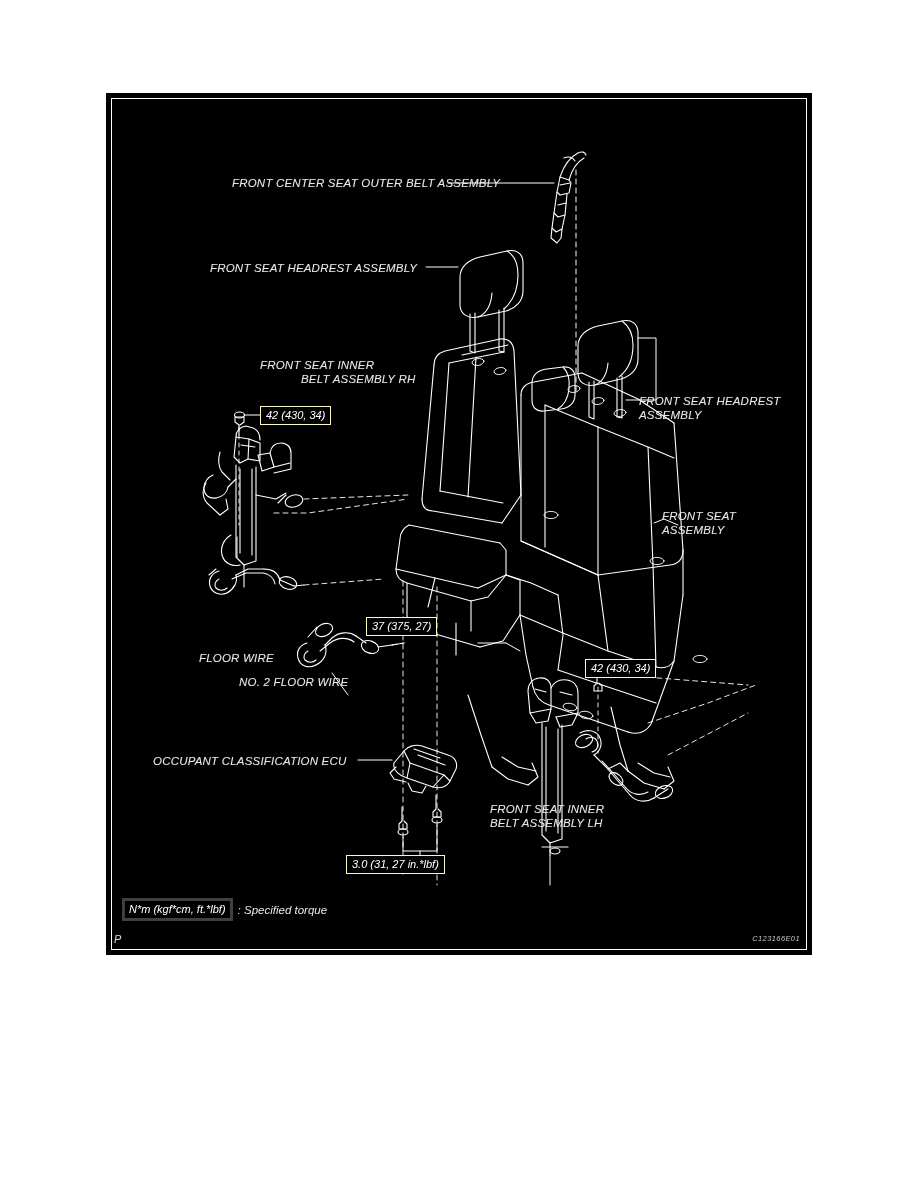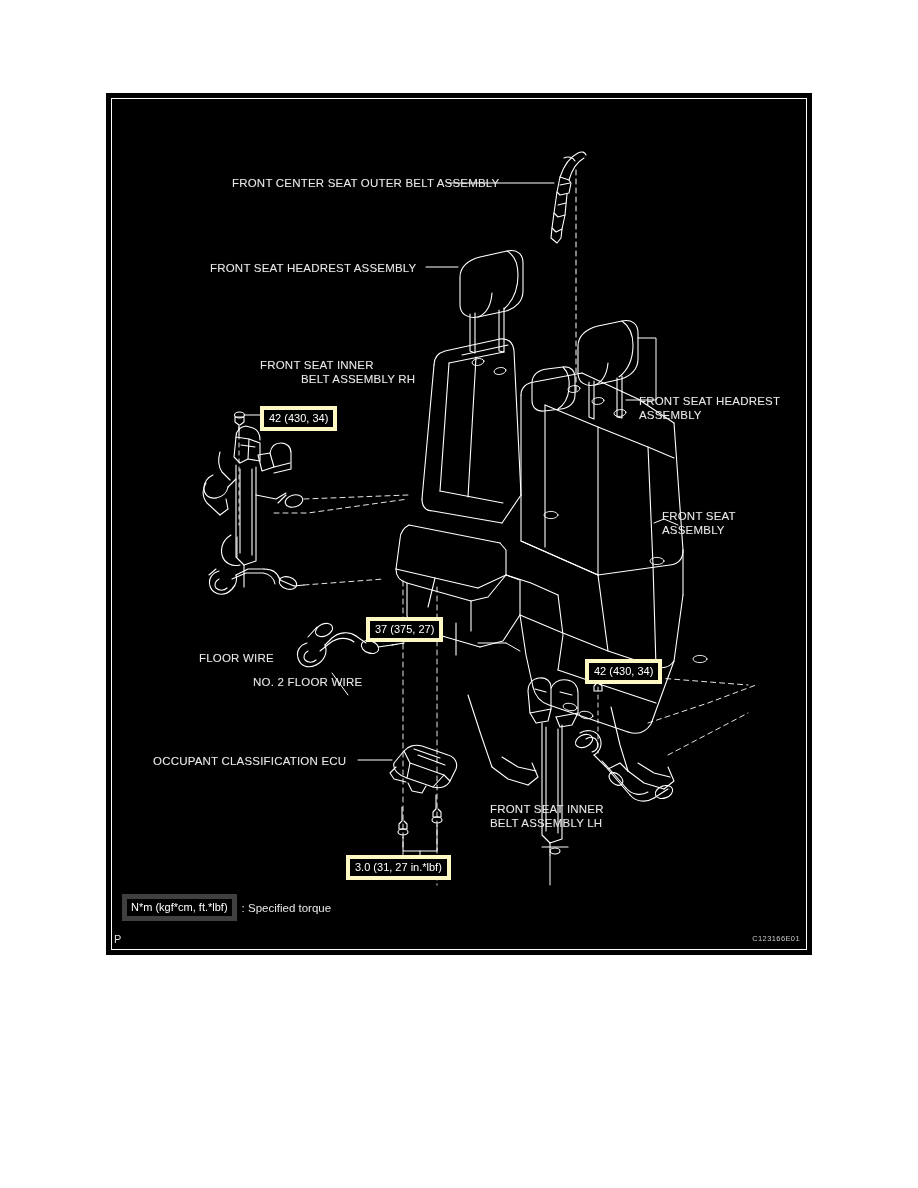--- a/index.html
+++ b/index.html
@@ -1,18 +1,18 @@
 <!DOCTYPE html>
 <html><head>
 <meta charset="utf-8">
 <style>
   html,body{margin:0;padding:0;background:#ffffff;}
   body{width:918px;height:1188px;font-family:"Liberation Sans",sans-serif;position:relative;overflow:hidden;}
 
-  #page{position:absolute;left:0;top:0;width:918px;height:963px;background:#ffffff;}
+  #page{position:absolute;left:0;top:0;width:918px;height:963px;background:#ffffff;font-style:italic;}
 
   
   #figure-panel{
     position:absolute;left:106px;top:93px;width:706px;height:862px;
     background:#000000;
     border:2px solid #000000;
     box-sizing:border-box;
   }
   #figure-inner{
     position:absolute;left:3px;top:3px;right:3px;bottom:3px;
@@ -24,28 +24,28 @@
   
   .lbl{
     position:absolute;color:#e8e8e8;font-family:"Liberation Sans",sans-serif;
     font-size:11.5px;letter-spacing:0.2px;line-height:14px;white-space:pre;
     text-shadow:0 0 1px rgba(255,255,255,0.25);
   }
 
   
   .torque{
     position:absolute;color:#ffffff;font-size:11px;line-height:12px;
-    border:4px solid #fef9c3;padding:2px 5px 3px 5px;white-space:nowrap;
+    border:1px solid #fef9c3;padding:2px 5px 3px 5px;white-space:nowrap;
     font-family:"Liberation Sans",sans-serif;background:#000000;
   }
 
   
   #legend{position:absolute;left:14px;bottom:32px;display:flex;align-items:center;}
   #legend .box{
-    color:#ffffff;font-size:11px;border:5px solid #404040;padding:2px 4px 3px 4px;
+    color:#ffffff;font-size:11px;border:3px solid #404040;padding:2px 4px 3px 4px;
     white-space:nowrap;font-family:"Liberation Sans",sans-serif;
   }
   #legend .txt{color:#e8e8e8;font-size:11.5px;margin-left:5px;white-space:nowrap;}
 
   #pmark{position:absolute;left:6px;bottom:8px;color:#dcdcdc;font-size:11px;}
   #code{position:absolute;right:10px;bottom:10px;color:#c8c8c8;font-size:7.5px;letter-spacing:0.4px;font-family:"Liberation Sans",sans-serif;}
 </style>
 </head>
 <body>
 
@@ -331,21 +331,21 @@
     <div class="lbl" style="left:152px;top:277px;padding-left:41px;">BELT ASSEMBLY RH</div>
 
     <div class="lbl" style="left:531px;top:299px;">FRONT SEAT HEADREST</div>
     <div class="lbl" style="left:531px;top:313px;">ASSEMBLY</div>
 
     <div class="lbl" style="left:554px;top:414px;">FRONT SEAT</div>
     <div class="lbl" style="left:554px;top:428px;">ASSEMBLY</div>
 
     <div class="lbl" style="left:78px;top:556px;padding-left:13px;">FLOOR WIRE</div>
 
-    <div class="lbl" style="left:145px;top:580px;">NO. 2 FLOOR WIRE</div>
+    <div class="lbl" style="left:131px;top:580px;">NO. 2 FLOOR WIRE</div>
 
     <div class="lbl" style="left:45px;top:659px;">OCCUPANT CLASSIFICATION ECU</div>
 
     <div class="lbl" style="left:382px;top:707px;">FRONT SEAT INNER</div>
     <div class="lbl" style="left:382px;top:721px;">BELT ASSEMBLY LH</div>
 
     <div class="torque" style="left:152px;top:311px;">42 (430, 34)</div>
 
     <div class="torque" style="left:258px;top:522px;">37 (375, 27)</div>
 

